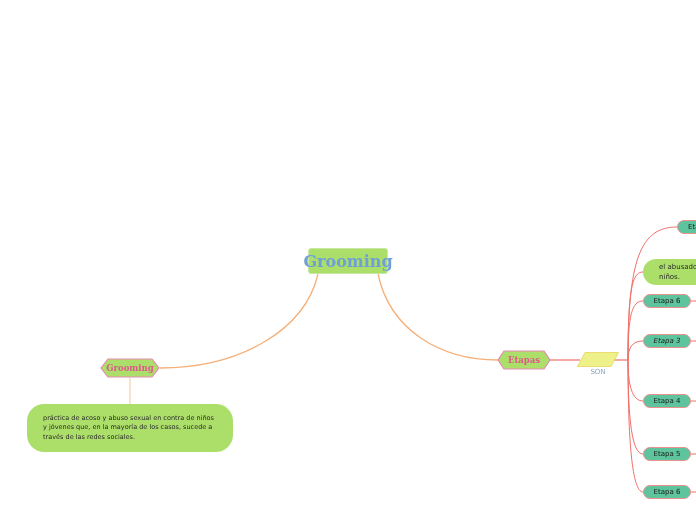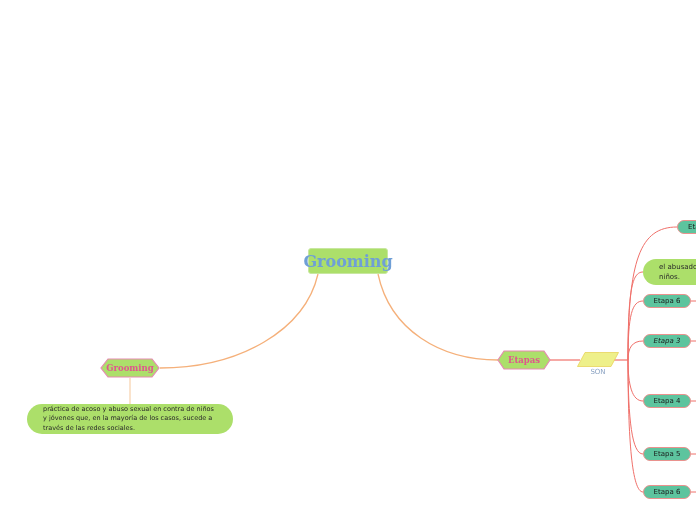--- a/index.html
+++ b/index.html
@@ -3,21 +3,21 @@
 <meta charset="utf-8">
 <style>
   html, body { margin:0; padding:0; }
   body { width:696px; height:520px; background:#ffffff; position:relative; overflow:hidden; font-family:"DejaVu Sans", sans-serif; }
   svg.links { position:absolute; left:0; top:0; width:696px; height:520px; }
   .node { position:absolute; box-sizing:border-box; display:flex; align-items:center; justify-content:center; }
   .root { left:308px; top:248px; width:80px; height:26px; background:#acdf6a; border:1px solid #c8e7a0; border-radius:3px; color:#6f9fd6; font-family:"DejaVu Serif", serif; font-weight:bold; font-size:16px; }
   .hex { height:20px; color:#e0558d; font-family:"DejaVu Serif", serif; font-size:8.5px; font-weight:bold; }
   .hex .shape { position:absolute; inset:0; }
   .hex span { position:relative; }
-  .concept-text { left:27px; top:404px; width:206px; height:30px; background:#acdf6a; border-radius:17px; justify-content:flex-start; padding-left:16px; font-size:6.5px; line-height:9.5px; color:#2a2a2a; }
+  .concept-text { left:27px; top:404px; width:206px; height:48px; background:#acdf6a; border-radius:17px; justify-content:flex-start; padding-left:16px; font-size:6.5px; line-height:9.5px; color:#2a2a2a; }
   .son { left:577px; top:352px; width:42px; height:15px; color:#8aa2c2; font-size:7px; }
   .son .shape { position:absolute; inset:0; }
   .son span { position:relative;margin-top:24px; }
   .stage { left:643px; width:48px; height:14px; background:#5dc49e; border:1px solid #e9928e; border-radius:7px; font-size:7px; color:#1a1a1a; }
   .stage-cut { left:677px; width:40px; height:14px; background:#5dc49e; border:1px solid #e9928e; border-radius:7px; font-size:7px; color:#1a1a1a; justify-content:flex-start; padding-left:10px; }
   .abusador { left:643px; top:259px; width:80px; height:26px; background:#acdf6a; border-radius:13px; justify-content:flex-start; padding-left:16px; font-size:7px; line-height:10px; color:#2a2a2a; }
 </style>
 </head>
 <body>
 

